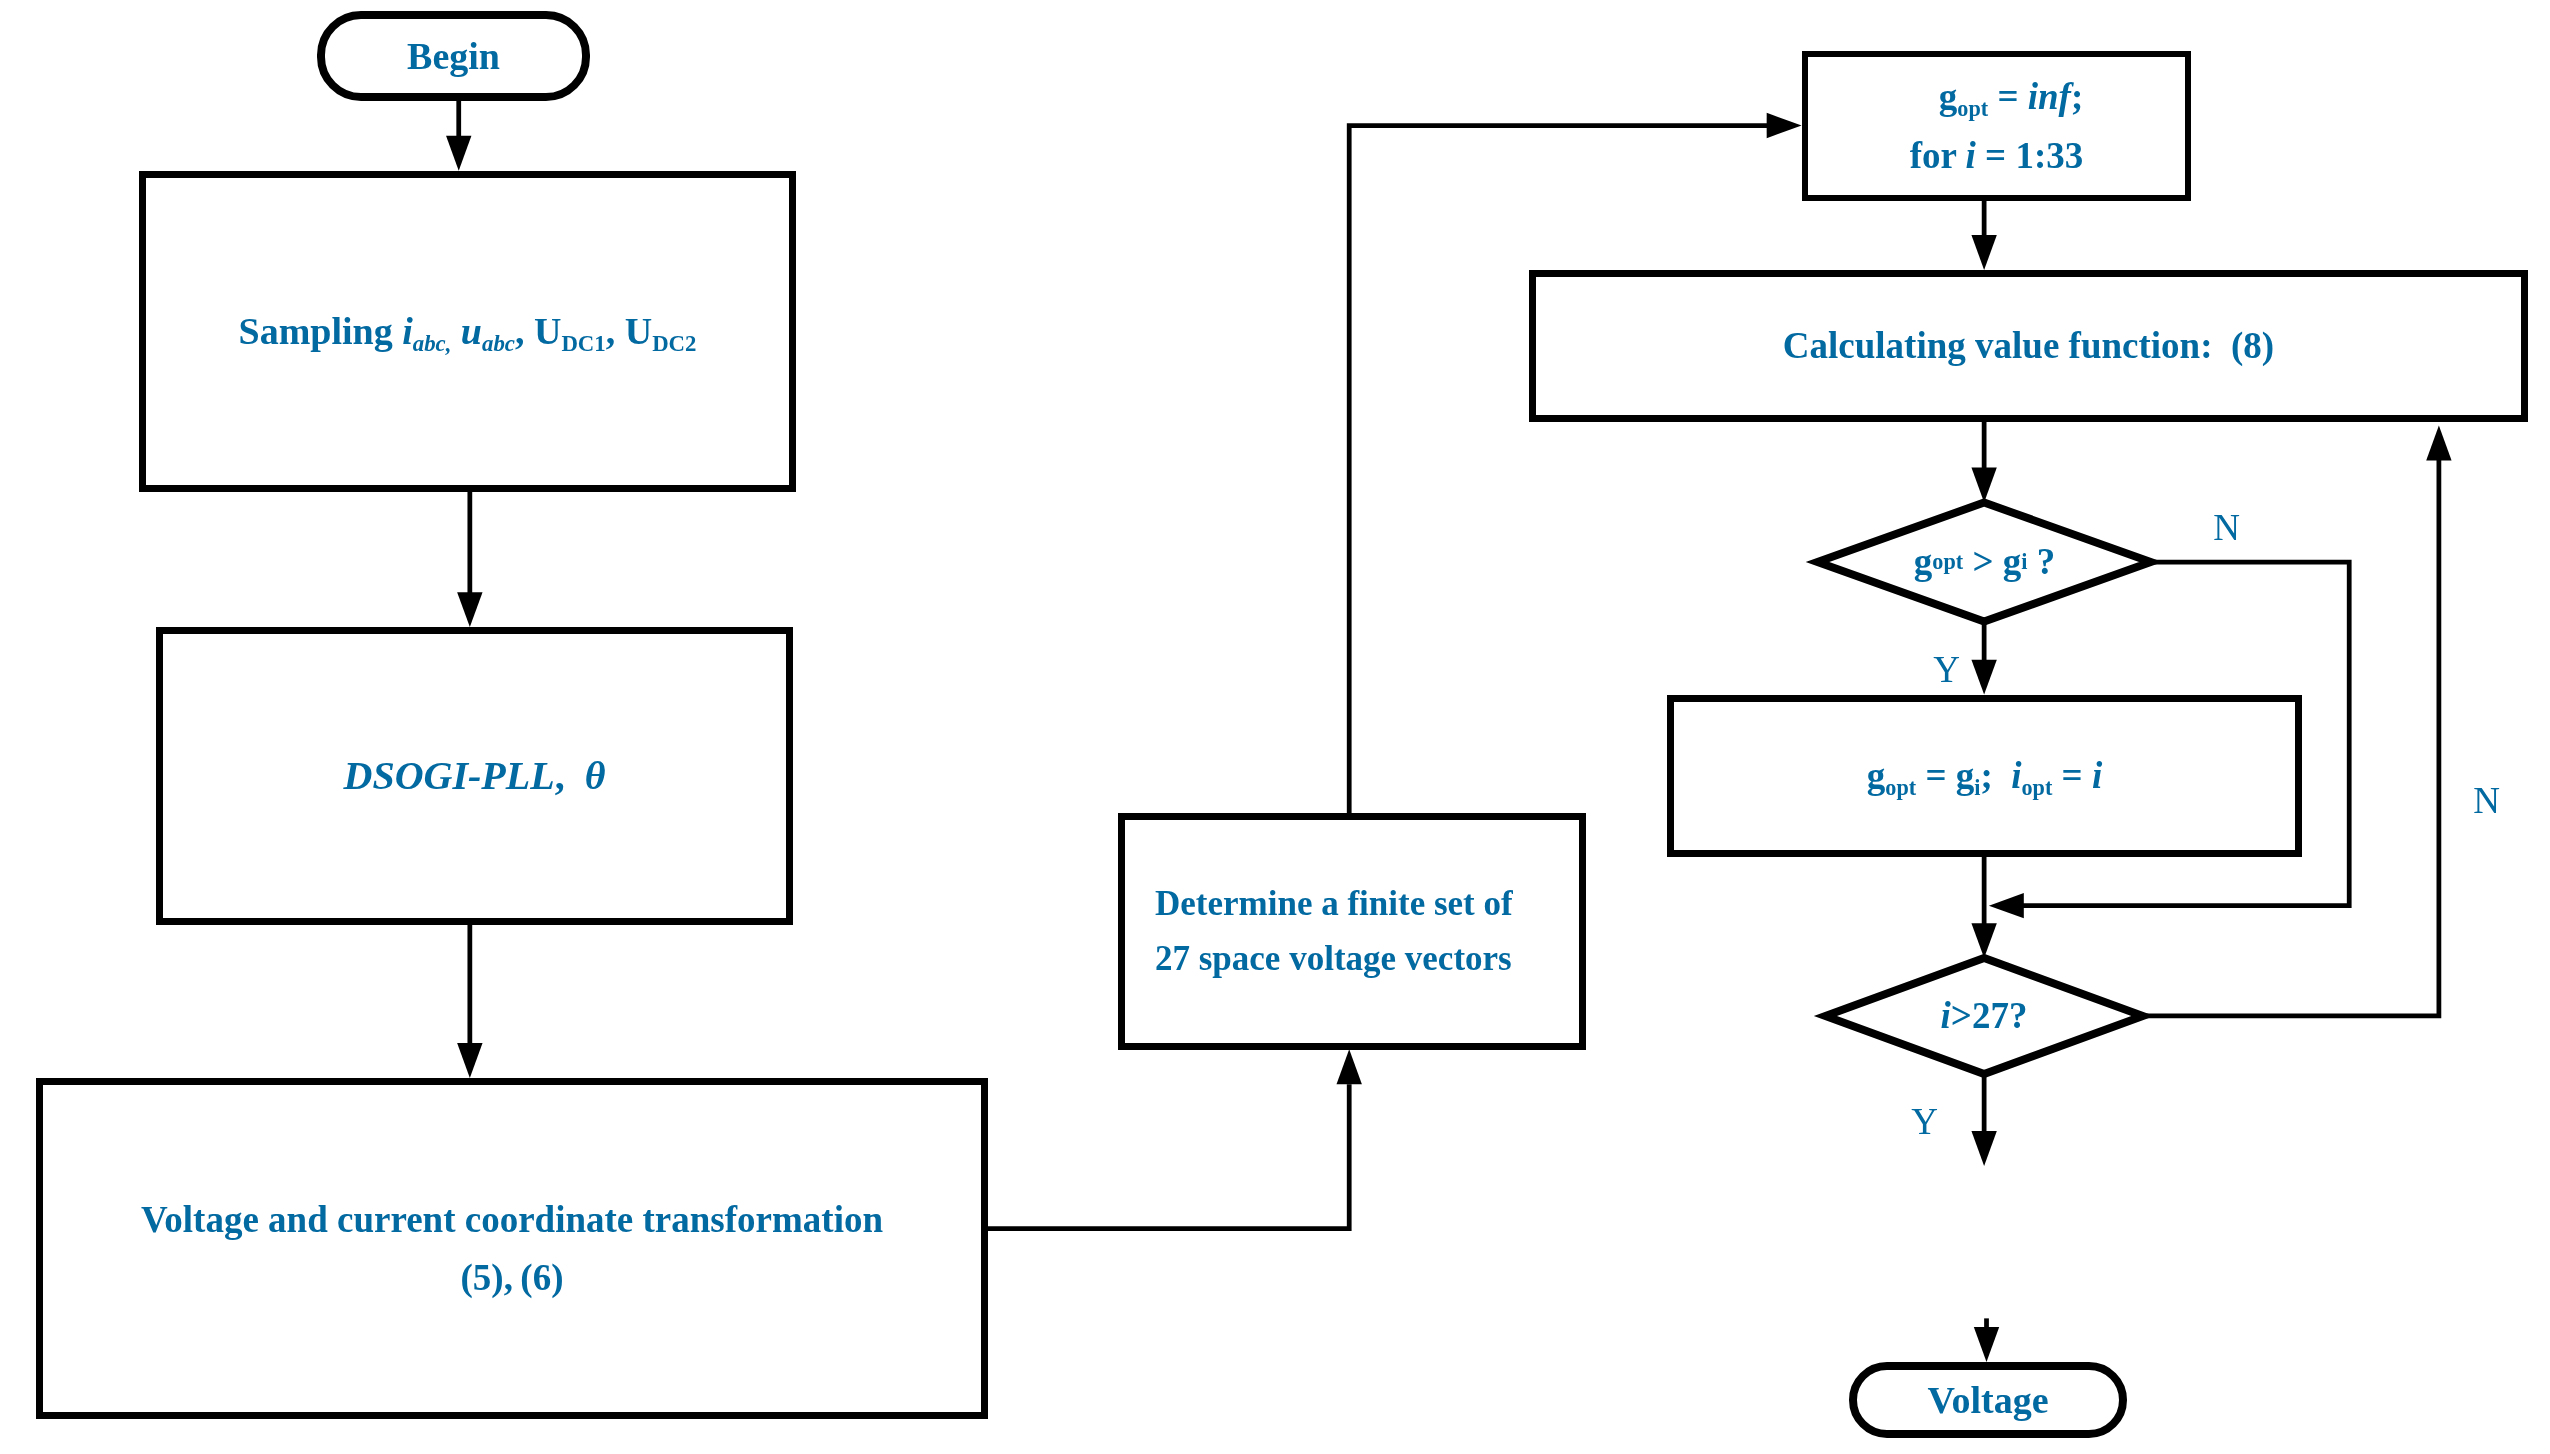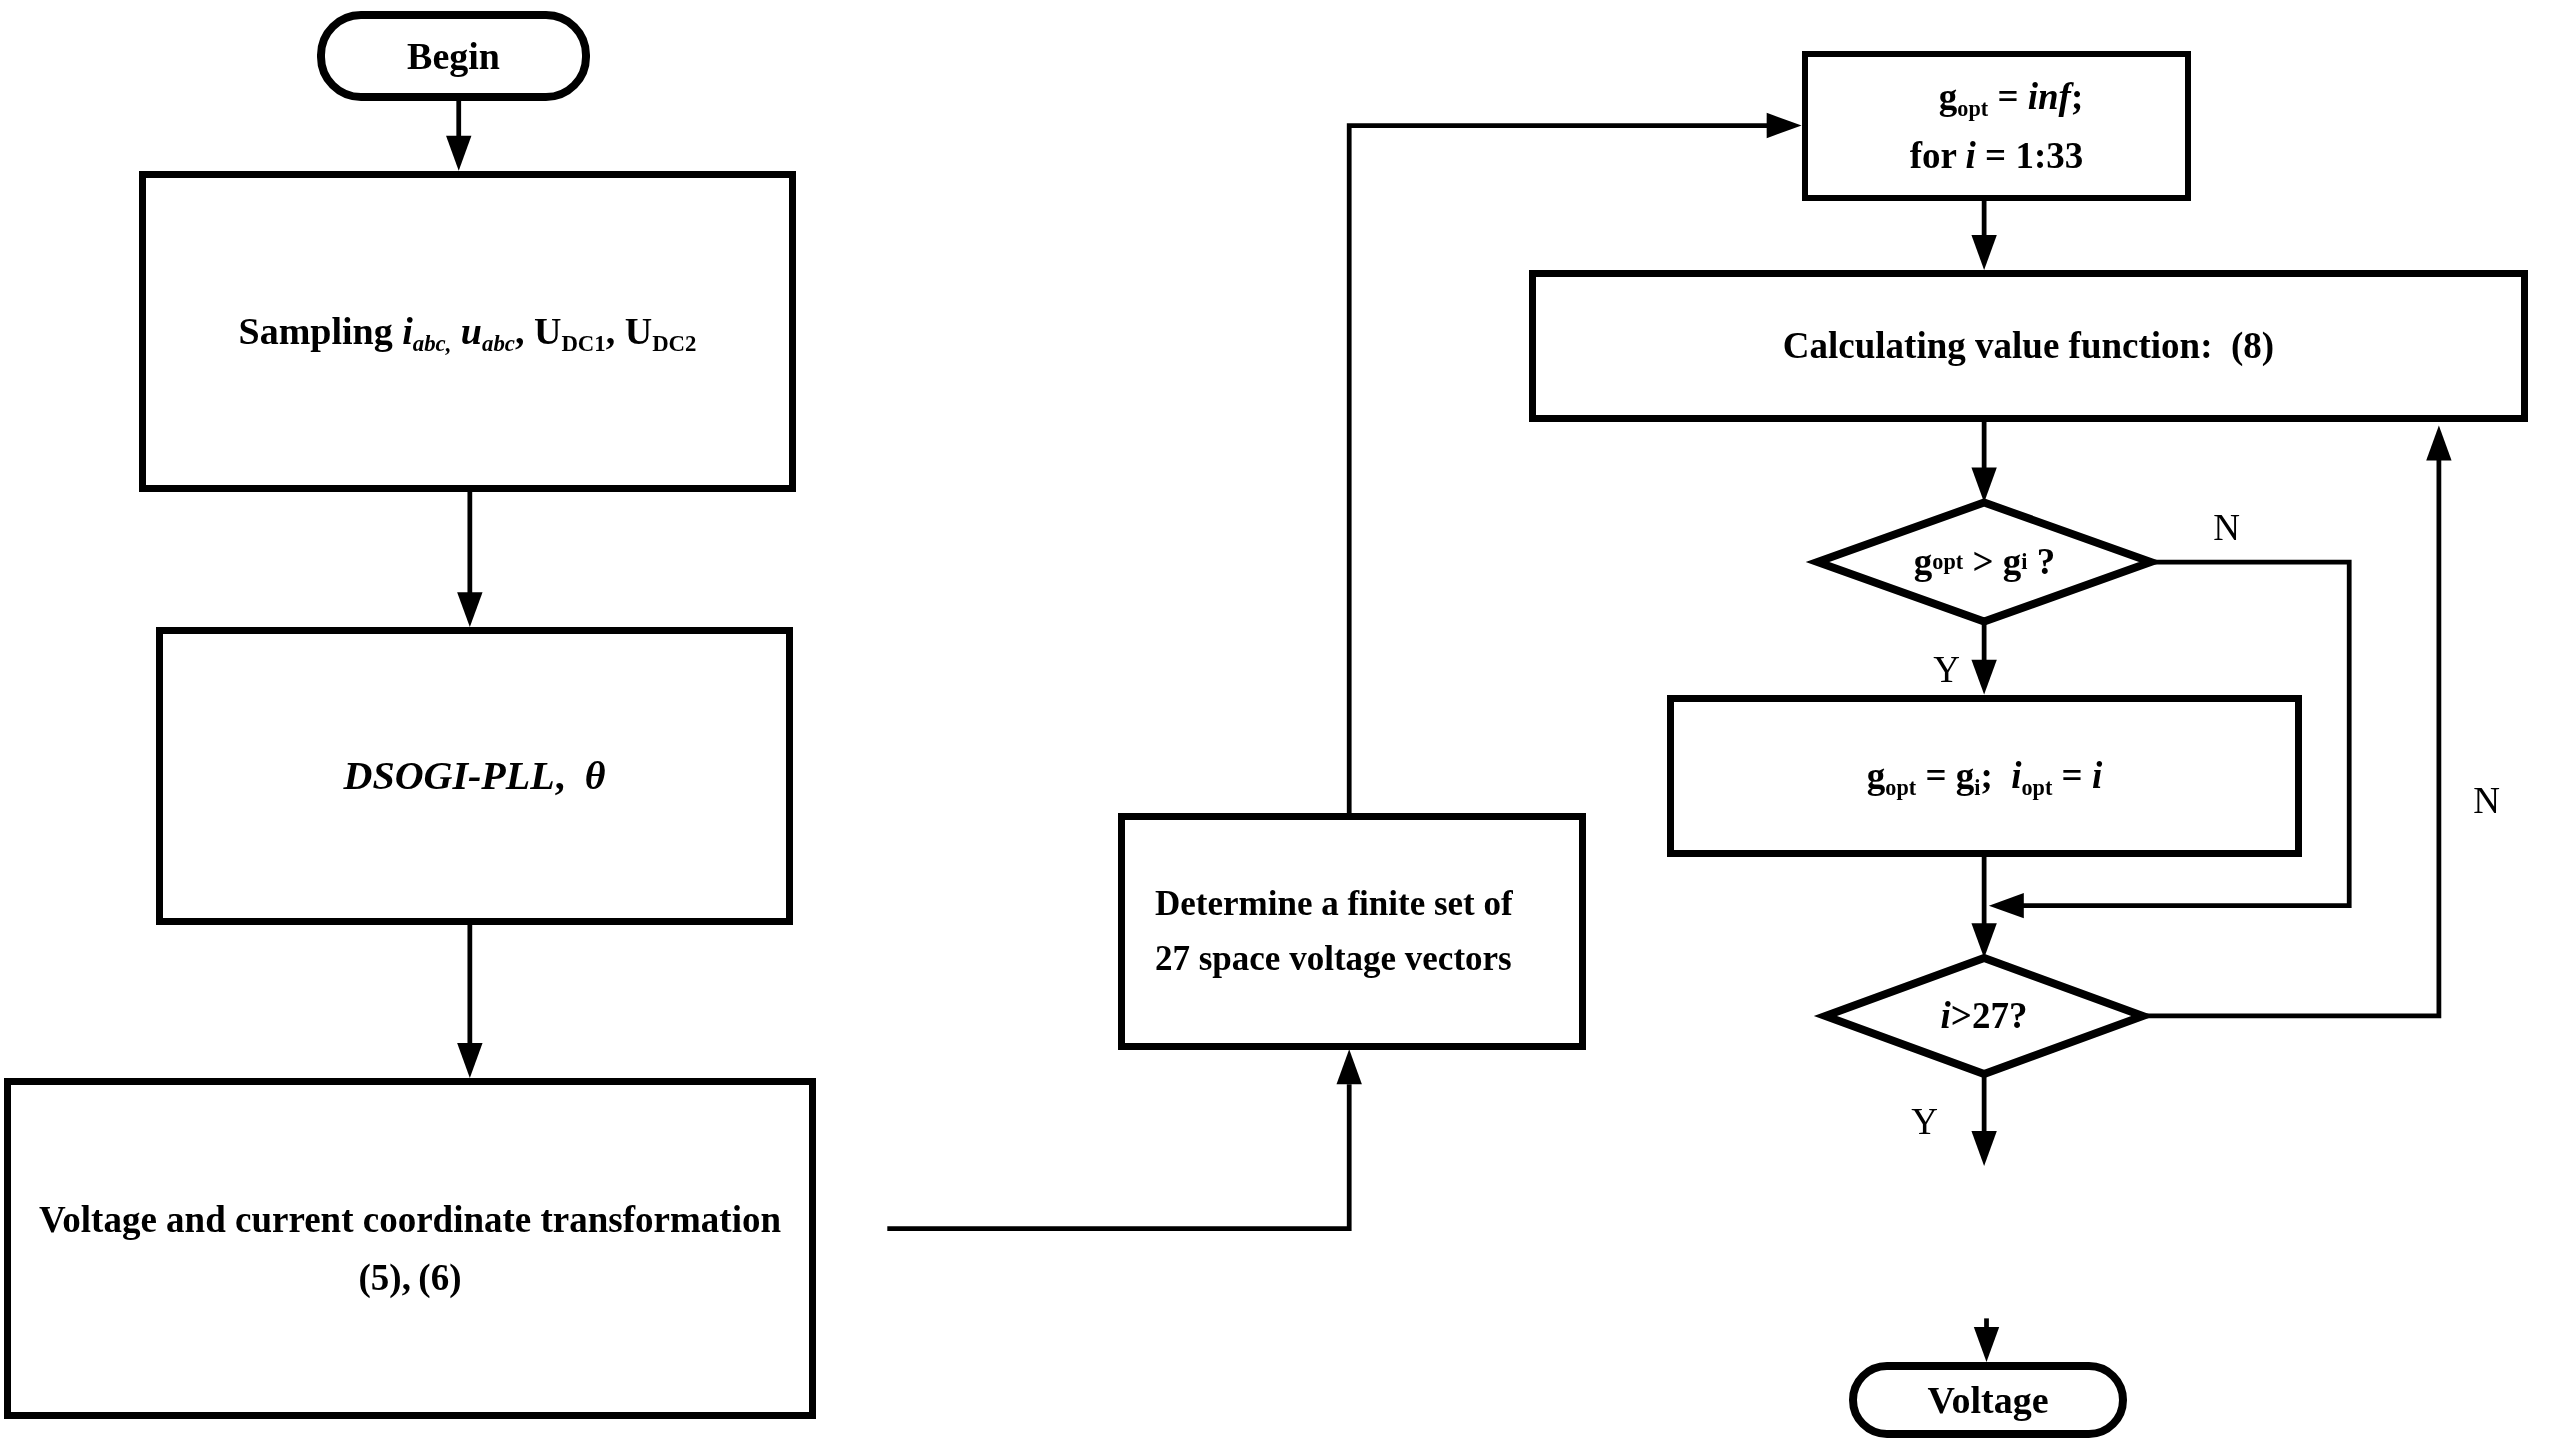--- a/index.html
+++ b/index.html
@@ -1,21 +1,21 @@
 <!DOCTYPE html>
 <html style="font-size:12.7px"><head>
 <meta charset="utf-8">
 <style>
   html,body{margin:0;padding:0;background:#ffffff;}
   #canvas{
     position:relative;
     width:2550px;height:1455px;
     background:#ffffff;
     font-family:"Liberation Serif","DejaVu Serif",serif;
-    color:#000000;
+    color:#0369a1;
     overflow:hidden;
   }
   #wires{position:absolute;left:0;top:0;width:2550px;height:1455px;}
   .node{
     position:absolute;
     box-sizing:border-box;
     background:#ffffff;
     border:7.1px solid #000000;
     display:flex;
     flex-direction:column;
@@ -115,21 +115,21 @@
   </div>
 
   <div class="node" id="node-sampling" style="left:139px;top:171px;width:657px;height:321px;justify-content:center;">
     <div class="line"><span class="seg seg-n">Sampling </span><span class="seg seg-i">i</span><span class="seg seg-subi">abc,</span><span class="seg seg-n"> </span><span class="seg seg-i">u</span><span class="seg seg-subi">abc</span><span class="seg seg-n">, U</span><span class="seg seg-sub">DC1</span><span class="seg seg-n">, U</span><span class="seg seg-sub">DC2</span></div>
   </div>
 
   <div class="node" id="node-dsogi" style="left:156px;top:627px;width:637px;height:298px;">
     <div class="line"><span class="seg seg-i">DSOGI-PLL</span><span class="seg seg-n">, </span><span class="seg seg-i">θ</span></div>
   </div>
 
-  <div class="node" id="node-transform" style="left:4px;top:1078px;width:812px;height:341px;">
+  <div class="node" id="node-transform" style="left:36px;top:1078px;width:952px;height:341px;">
     <div class="line"><span class="seg seg-n">Voltage and current coordinate transformation</span></div>
     <div class="line"><span class="seg seg-n">(5), (6)</span></div>
   </div>
 
   <div class="node align-left" id="node-determine" style="left:1118px;top:813px;width:468px;height:237px;">
     <div class="line"><span class="seg seg-n">Determine a finite set of</span></div>
     <div class="line"><span class="seg seg-n">27 space voltage vectors</span></div>
   </div>
 
   <div class="node" id="node-init" style="left:1802px;top:51px;width:389px;height:150px;border-width:6.3px;">

